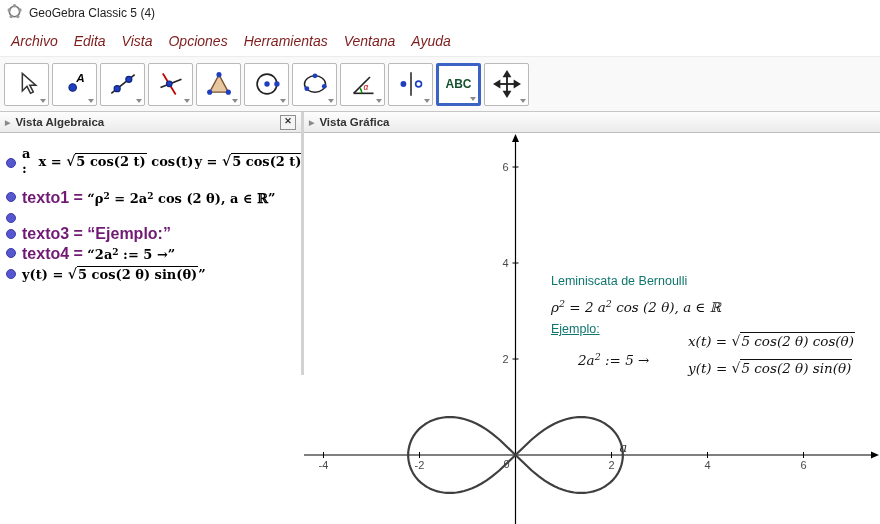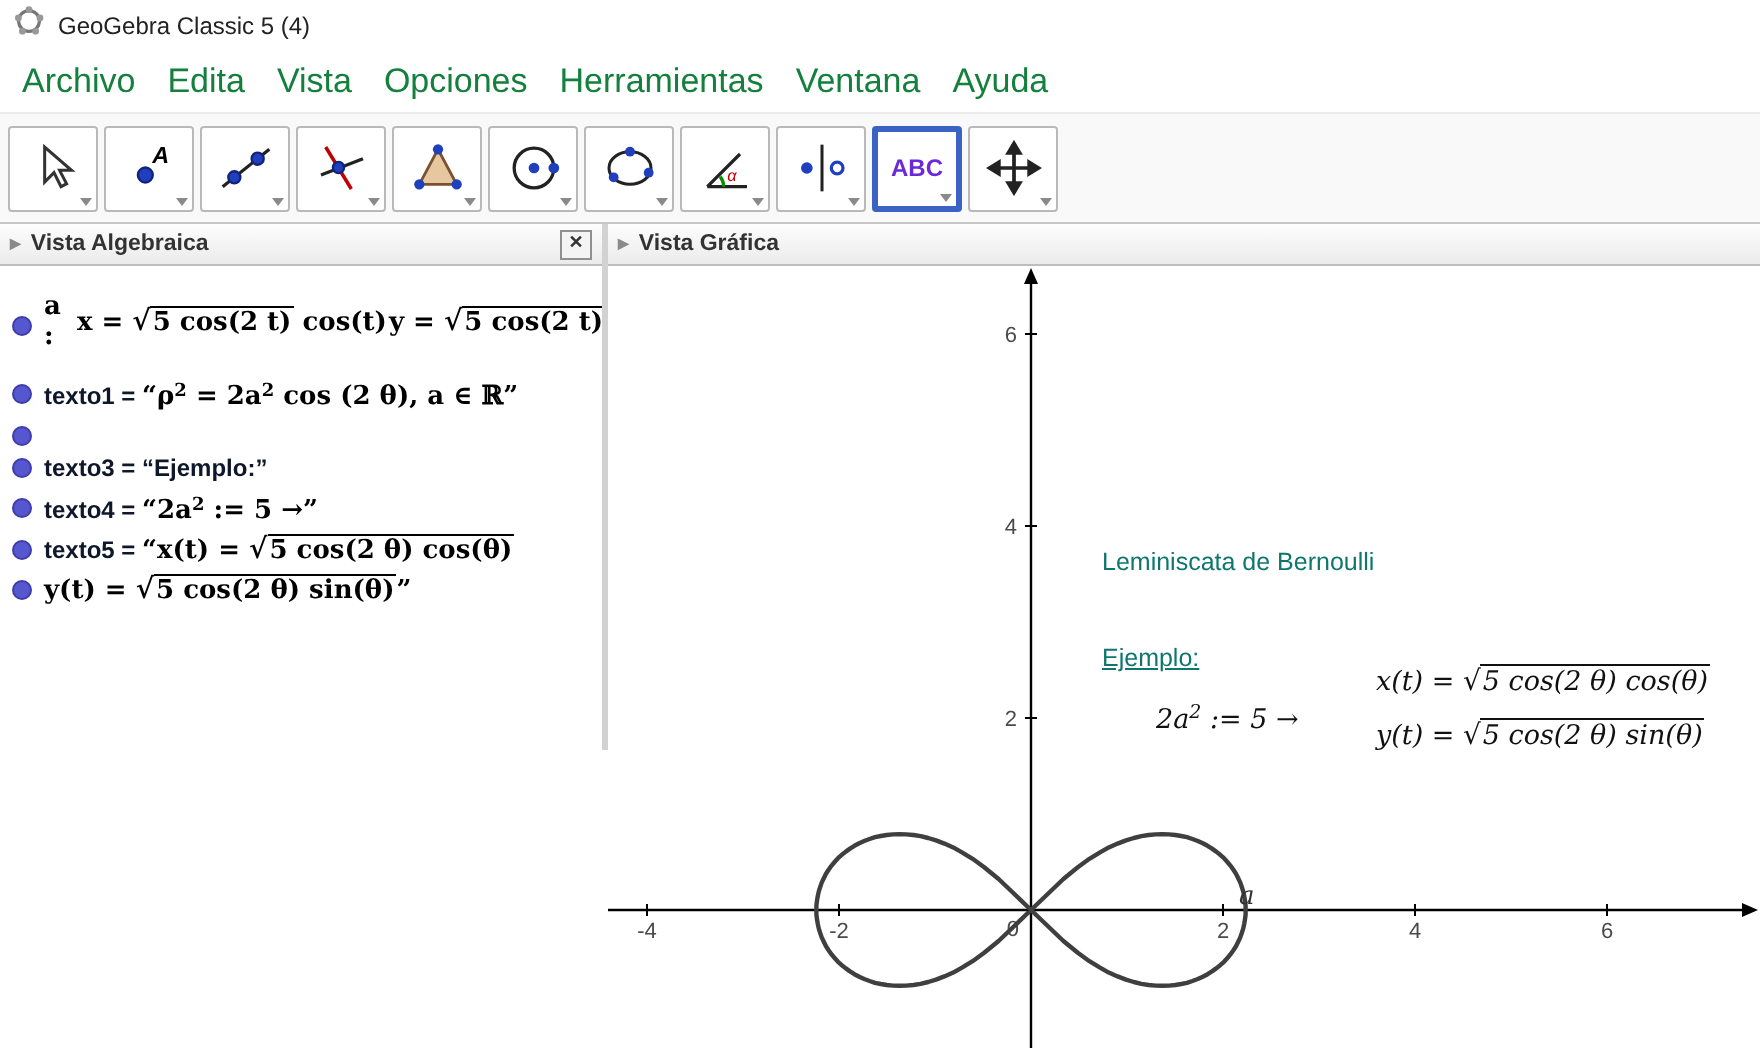--- a/index.html
+++ b/index.html
@@ -5,45 +5,45 @@
   html,body{margin:0;padding:0;background:#fff;}
   body{width:880px;height:524px;overflow:hidden;font-family:"Liberation Sans",sans-serif;-webkit-font-smoothing:antialiased;}
   .window{width:880px;height:375px;display:flex;flex-direction:column;background:#fff;}
 
   
   .titlebar{height:26px;display:flex;align-items:center;gap:7px;padding-left:7px;background:#fff;flex:none;}
   .titlebar .app-title{font-size:12px;color:#222;}
 
   
   .menubar{height:30px;display:flex;align-items:center;padding-left:3px;background:#fff;flex:none;}
-  .menu-item{padding:4px 8px;font-size:17px;color:#15803d;cursor:default;}
+  .menu-item{padding:4px 8px;font-size:14px;color:#7f1d1d;cursor:default;font-style:italic;}
 
   
   .toolbar{height:54px;background:#f9f9f9;border-top:1px solid #ececec;border-bottom:1px solid #c6c6c6;display:flex;align-items:center;padding-left:4px;gap:3px;flex:none;}
   .tool-btn{box-sizing:border-box;width:45px;height:43px;background:#fff;border:1px solid #b9b9b9;border-radius:2px;position:relative;display:flex;align-items:center;justify-content:center;flex:none;}
   .tool-btn.selected{border:3px solid #3b63c4;}
   .tool-icon{width:30px;height:30px;display:flex;align-items:center;justify-content:center;}
   .tool-icon svg{width:28px;height:28px;}
-  .tool-icon.abc{font-size:12px;font-weight:700;color:#6d28d9;letter-spacing:0;}
+  .tool-icon.abc{font-size:12px;font-weight:700;color:#14532d;letter-spacing:0;}
   .dd{position:absolute;right:2px;bottom:2px;width:0;height:0;border-left:3.5px solid transparent;border-right:3.5px solid transparent;border-top:4px solid #8a8a8a;}
 
   
   .panels{flex:1;display:flex;min-height:0;}
   .algebra-panel{width:301px;flex:none;border-right:3px solid #d2d2d2;display:flex;flex-direction:column;min-height:0;}
   .graphics-panel{flex:1;display:flex;flex-direction:column;min-height:0;}
   .panel-header{height:20px;flex:none;background:linear-gradient(#fdfdfd,#ebebeb);border-bottom:1px solid #bdbdbd;display:flex;align-items:center;gap:5px;padding:0 5px;font-size:11.5px;font-weight:700;color:#333;}
   .tri{color:#8a8a8a;font-size:7px;line-height:1;}
   .close-x{margin-left:auto;width:14px;height:13px;border:1px solid #909090;background:#f4f4f4;color:#333;font-size:9px;line-height:11px;text-align:center;cursor:default;}
 
   
   .algebra-content{flex:1;background:#fff;padding:6px 4px 0 6px;overflow:hidden;}
   .alg-row{display:flex;align-items:flex-start;gap:6px;margin-bottom:2px;}
   .bullet{width:8px;height:8px;border-radius:50%;background:#5656cf;border:1px solid #3d3dab;margin-top:4px;flex:none;}
   .row-text{line-height:17px;}
-  .seg-name,.seg-plain{font-family:"Liberation Sans",sans-serif;font-weight:700;font-size:12px;color:#0f172a;}
+  .seg-name,.seg-plain{font-family:"Liberation Sans",sans-serif;font-weight:700;font-size:16px;color:#701a75;}
   .alg .seg-math{font-family:"DejaVu Serif",serif;font-weight:700;font-size:13px;color:#000;}
   .alg .seg-sup{font-family:"DejaVu Serif",serif;font-weight:700;font-size:9px;vertical-align:4px;color:#000;}
   .seg-sqrt{white-space:nowrap;}
   .rad{font-family:"DejaVu Serif",serif;}
   .alg .rad{font-weight:700;font-size:14px;}
   .vinc{border-top:1.3px solid #000;padding:0 1px;}
   .alg .vinc{font-family:"DejaVu Serif",serif;font-weight:700;font-size:13px;}
 
   .param-row{align-items:center;margin:2px 0 7px 0;}
   .param-label{margin-right:2px;}
@@ -240,24 +240,20 @@
             <div class="alg-row">
               <span class="bullet"></span>
             </div>
             <div class="alg-row">
               <span class="bullet"></span>
               <span class="row-text"><span class="seg-name">texto3 = “Ejemplo:”</span></span>
             </div>
             <div class="alg-row">
               <span class="bullet"></span>
               <span class="row-text"><span class="seg-name">texto4</span><span class="seg-plain"> = </span><span class="seg-math">“2a</span><span class="seg-sup">2</span><span class="seg-math"> := 5 →”</span></span>
-            </div>
-            <div class="alg-row">
-              <span class="bullet"></span>
-              <span class="row-text"><span class="seg-name">texto5</span><span class="seg-plain"> = </span><span class="seg-math">“x(t) = </span><span class="seg-sqrt"><span class="rad">√</span><span class="vinc">5 cos(2 θ) cos(θ)</span></span></span>
             </div>
             <div class="alg-row">
               <span class="bullet"></span>
               <span class="row-text"><span class="seg-math">y(t) = </span><span class="seg-sqrt"><span class="rad">√</span><span class="vinc">5 cos(2 θ) sin(θ)</span></span><span class="seg-math">”</span></span>
             </div>
           </div>
 
       </div>
     </div>
 
@@ -286,20 +282,21 @@
             <text x="204.5" y="230" text-anchor="end" class="tick">2</text>
             <line x1="208.5" y1="130" x2="214.5" y2="130" stroke="#000" stroke-width="1"></line>
             <text x="204.5" y="134" text-anchor="end" class="tick">4</text>
             <line x1="208.5" y1="34" x2="214.5" y2="34" stroke="#000" stroke-width="1"></line>
             <text x="204.5" y="38" text-anchor="end" class="tick">6</text>
             <text x="205.5" y="335" text-anchor="end" class="tick">0</text>
             <path d="M211.5 322.0 L227.7 337.5 L234.9 343.4 L240.7 347.6 L245.8 350.7 L250.4 353.3 L254.8 355.2 L259.0 356.8 L262.9 358.0 L266.7 358.9 L270.3 359.5 L273.9 359.8 L277.2 359.9 L280.5 359.8 L283.6 359.5 L286.6 359.0 L289.5 358.4 L292.2 357.5 L294.9 356.5 L297.4 355.4 L299.8 354.1 L302.0 352.7 L304.1 351.2 L306.1 349.6 L308.0 347.9 L309.7 346.0 L311.3 344.1 L312.7 342.1 L314.0 340.1 L315.1 337.9 L316.1 335.8 L316.9 333.5 L317.6 331.3 L318.1 329.0 L318.5 326.7 L318.8 324.3 L318.8 322.0 L318.8 319.7 L318.5 317.3 L318.1 315.0 L317.6 312.7 L316.9 310.5 L316.1 308.2 L315.1 306.1 L314.0 303.9 L312.7 301.9 L311.3 299.9 L309.7 298.0 L308.0 296.1 L306.1 294.4 L304.1 292.8 L302.0 291.3 L299.8 289.9 L297.4 288.6 L294.9 287.5 L292.2 286.5 L289.5 285.6 L286.6 285.0 L283.6 284.5 L280.5 284.2 L277.2 284.1 L273.9 284.2 L270.3 284.5 L266.7 285.1 L262.9 286.0 L259.0 287.2 L254.8 288.8 L250.4 290.7 L245.8 293.3 L240.7 296.4 L234.9 300.6 L227.7 306.5 L211.5 322.0 M211.5 322.0 L195.3 306.5 L188.1 300.6 L182.3 296.4 L177.2 293.3 L172.6 290.7 L168.2 288.8 L164.0 287.2 L160.1 286.0 L156.3 285.1 L152.7 284.5 L149.1 284.2 L145.8 284.1 L142.5 284.2 L139.4 284.5 L136.4 285.0 L133.5 285.6 L130.8 286.5 L128.1 287.5 L125.6 288.6 L123.2 289.9 L121.0 291.3 L118.9 292.8 L116.9 294.4 L115.0 296.1 L113.3 298.0 L111.7 299.9 L110.3 301.9 L109.0 303.9 L107.9 306.1 L106.9 308.2 L106.1 310.5 L105.4 312.7 L104.9 315.0 L104.5 317.3 L104.2 319.7 L104.2 322.0 L104.2 324.3 L104.5 326.7 L104.9 329.0 L105.4 331.3 L106.1 333.5 L106.9 335.8 L107.9 337.9 L109.0 340.1 L110.3 342.1 L111.7 344.1 L113.3 346.0 L115.0 347.9 L116.9 349.6 L118.9 351.2 L121.0 352.7 L123.2 354.1 L125.6 355.4 L128.1 356.5 L130.8 357.5 L133.5 358.4 L136.4 359.0 L139.4 359.5 L142.5 359.8 L145.8 359.9 L149.1 359.8 L152.7 359.5 L156.3 358.9 L160.1 358.0 L164.0 356.8 L168.2 355.2 L172.6 353.3 L177.2 350.7 L182.3 347.6 L188.1 343.4 L195.3 337.5 L211.5 322.0 " fill="none" stroke="#3f3f3f" stroke-width="2.2" stroke-linejoin="round"></path>
             <text x="315.5" y="319" class="curve-label">a</text>
           </svg>
         <div class="gline g-sans" id="g-title">Leminiscata de Bernoulli</div>
+        <div class="gline" id="g-formula"><span class="seg-math">ρ</span><span class="seg-sup">2</span><span class="seg-math"> = 2 a</span><span class="seg-sup">2</span><span class="seg-math"> cos (2 θ),    a ∈ ℝ</span></div>
         <div class="gline g-sans" id="g-ejemplo">Ejemplo:</div>
         <div class="gline" id="g-lhs"><span class="seg-math">2a</span><span class="seg-sup">2</span><span class="seg-math"> := 5 →</span></div>
         <div class="gline" id="g-xt"><span class="seg-math">x(t) = </span><span class="seg-sqrt"><span class="rad">√</span><span class="vinc">5 cos(2 θ) cos(θ)</span></span></div>
         <div class="gline" id="g-yt"><span class="seg-math">y(t) = </span><span class="seg-sqrt"><span class="rad">√</span><span class="vinc">5 cos(2 θ) sin(θ)</span></span></div>
       </div>
     </div>
 
   </div>
 </div>
 

